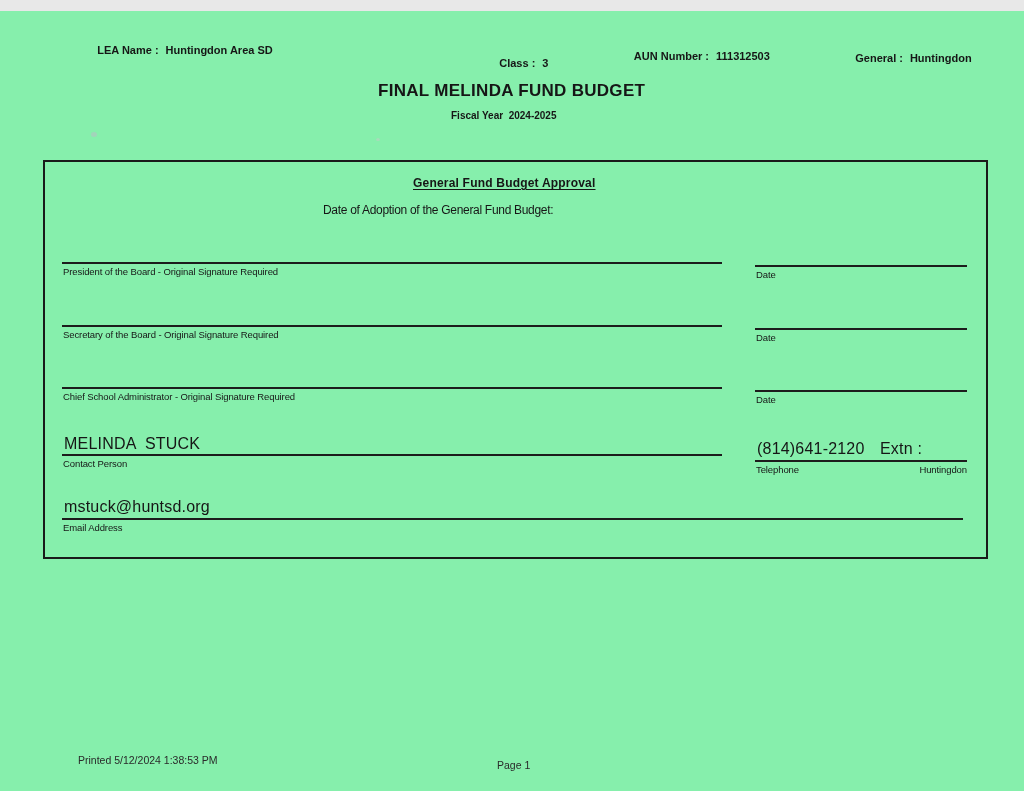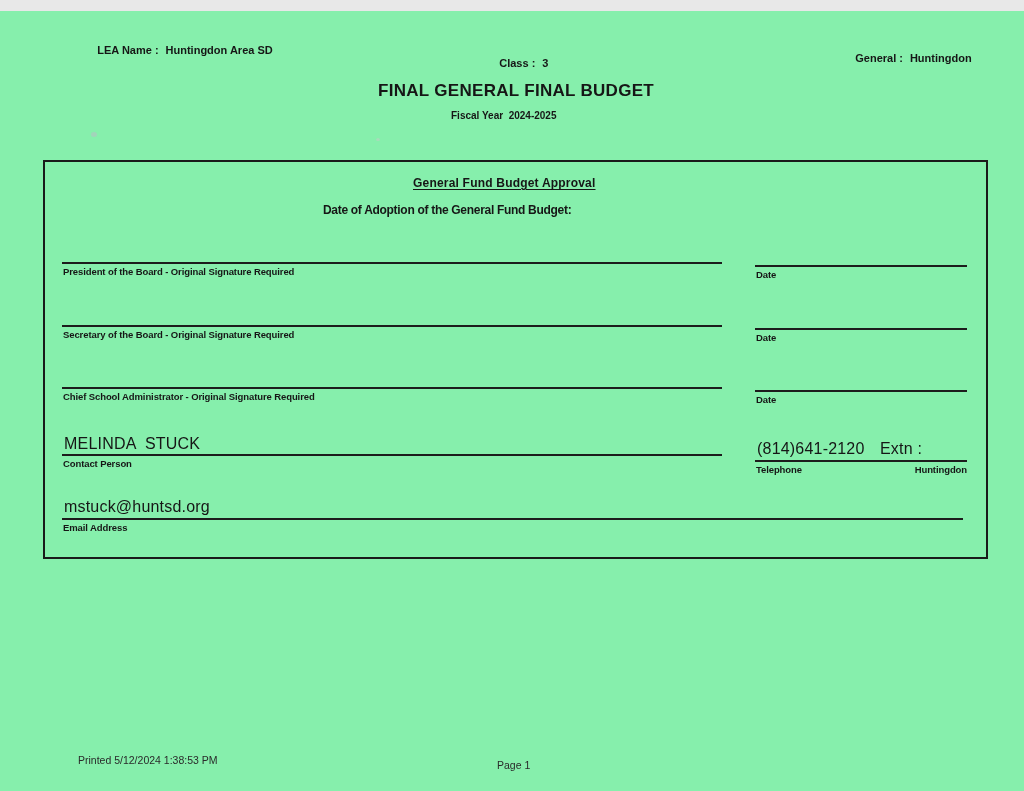--- a/index.html
+++ b/index.html
@@ -22,43 +22,46 @@
     position: absolute;
     left: 43px; top: 149px;
     width: 941px; height: 395px;
     border: 2px solid #1a1a1a;
   }
   .box-heading {
     font-size: 12px; font-weight: bold; letter-spacing: .2px;
     text-decoration: underline;
     text-underline-offset: 2px;
   }
-  .box-sub { font-size: 12px; font-weight: bold; letter-spacing: -.3px; }
+  .box-sub { font-size: 12px; font-weight: normal; letter-spacing: -.3px; }
   .line { position: absolute; height: 2px; background: #1c1c1c; }
-  .sig-label { font-size: 9.5px; font-weight: bold; letter-spacing: -.1px; }
+  .sig-label { font-size: 9.5px; font-weight: normal; letter-spacing: -.1px; }
   .value { font-size: 16px; letter-spacing: .2px; }
   .footer { font-size: 10.5px; color: #2a2a2a; }
   .speck { position: absolute; border-radius: 50%; }
 </style>
 </head>
 <body>
 
 <div class="sheet">
 
   <div class="t hdr" style="left:85px; top:20px;">
     <span>LEA Name :</span><span class="val">Huntingdon Area SD</span>
   </div>
   <div class="t hdr" style="left:487px; top:33px;">
     <span>Class :</span><span class="val">3</span>
   </div>
+  <div class="t hdr" style="left:622px; top:26px;">
+    <span>AUN Number :</span><span class="val">111312503</span>
+  </div>
   <div class="t hdr" style="left:843px; top:28px;">
     <span>General :</span><span class="val">Huntingdon</span>
   </div>
 
-  <div class="t title-main" style="left:378px; top:70px;">FINAL GENERAL FINAL BUDGET</div>
+  <div class="t title-main" style="left:378px; top:70px;">FINAL MELINDA FUND BUDGET</div>
   <div class="t title-sub" style="left:451px; top:99px;">Fiscal Year  2024-2025</div>
 
   <div class="speck" style="left:91px; top:121px; width:6px; height:5px; background:#b9bec6; opacity:.55;"></div>
   <div class="speck" style="left:376px; top:127px; width:4px; height:3px; background:#c9c9c9; opacity:.5;"></div>
 
   <div class="box"></div>
 
   <div class="t box-heading" style="left:413px; top:165px;">General Fund Budget Approval</div>
   <div class="t box-sub" style="left:323px; top:192px;">Date of Adoption of the General Fund Budget:</div>
 

